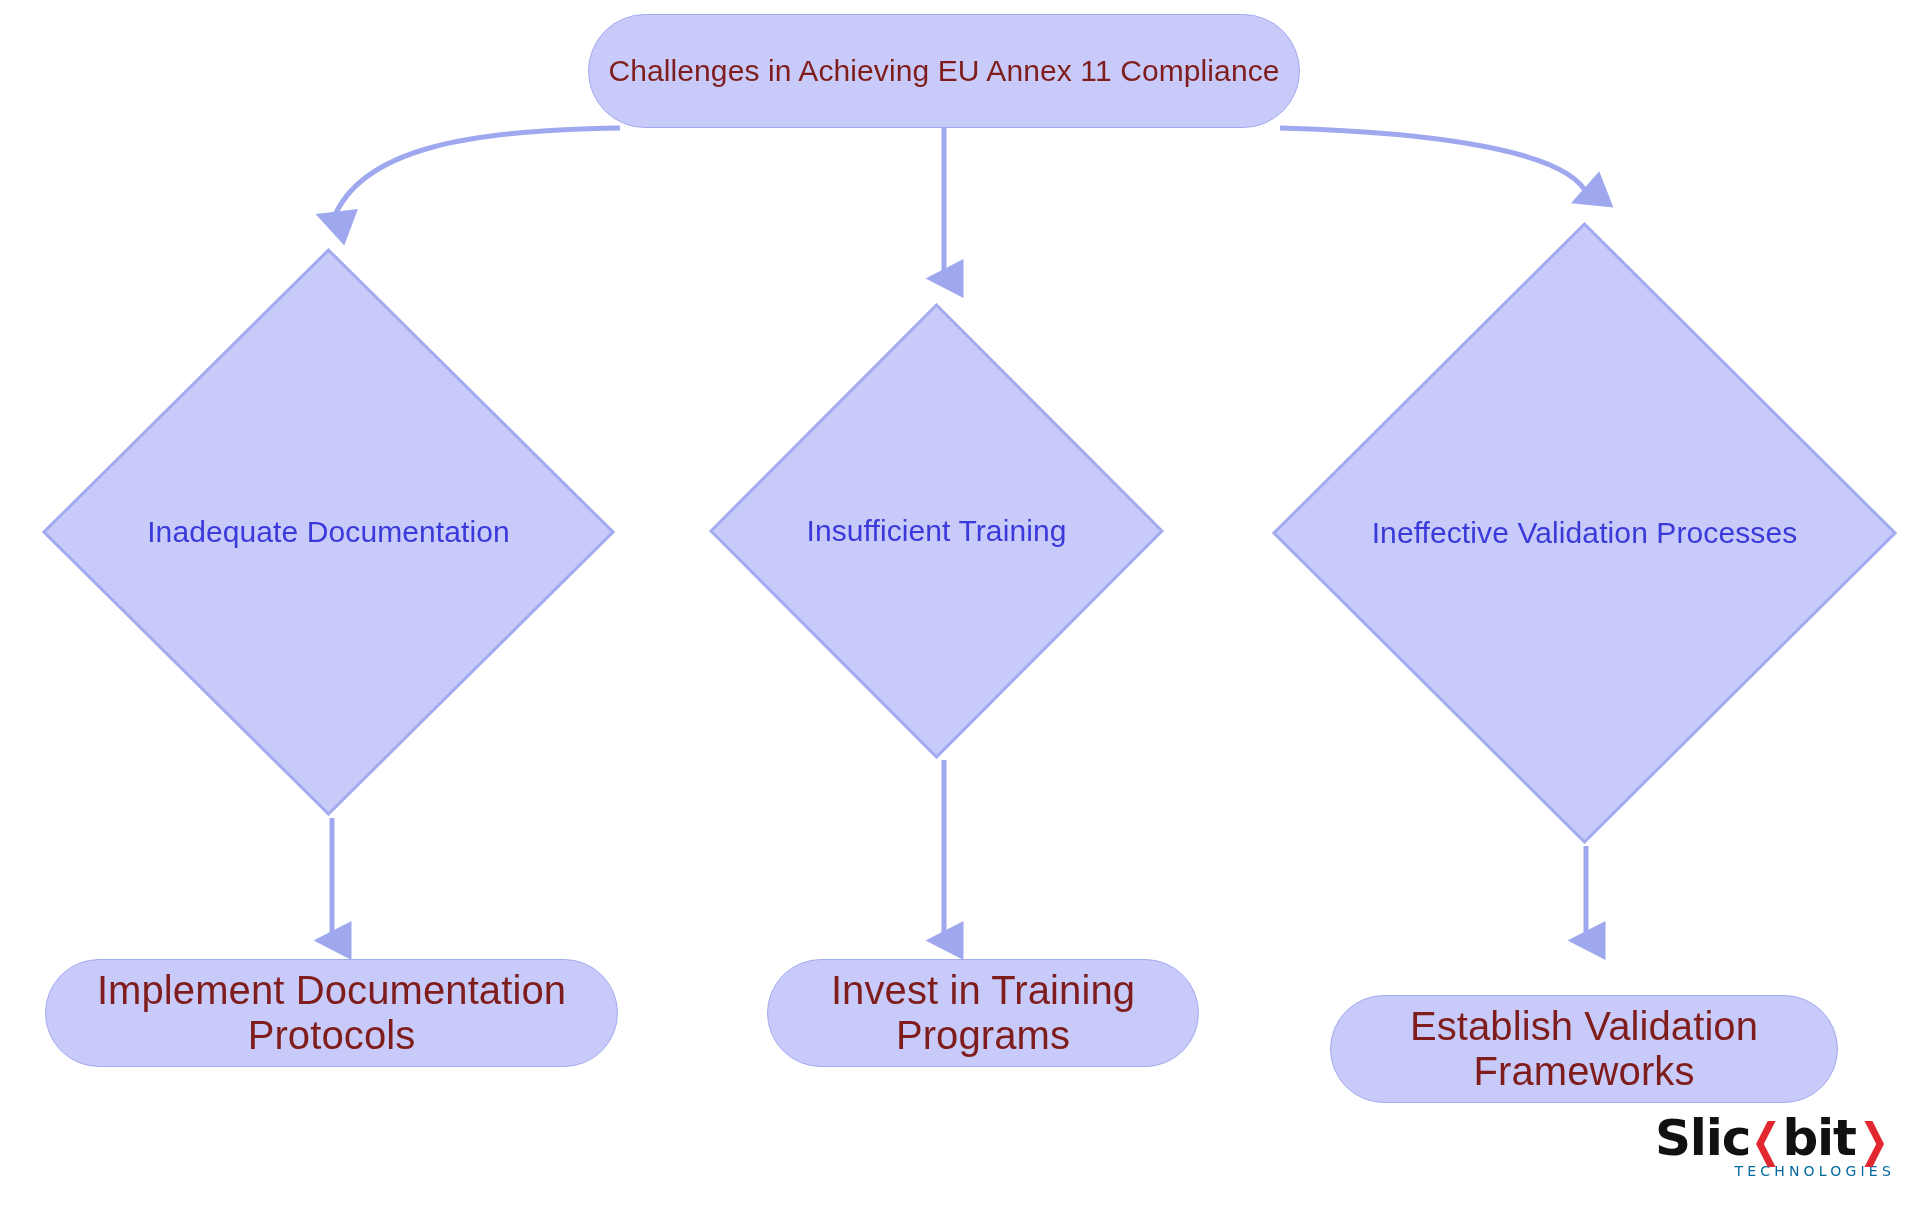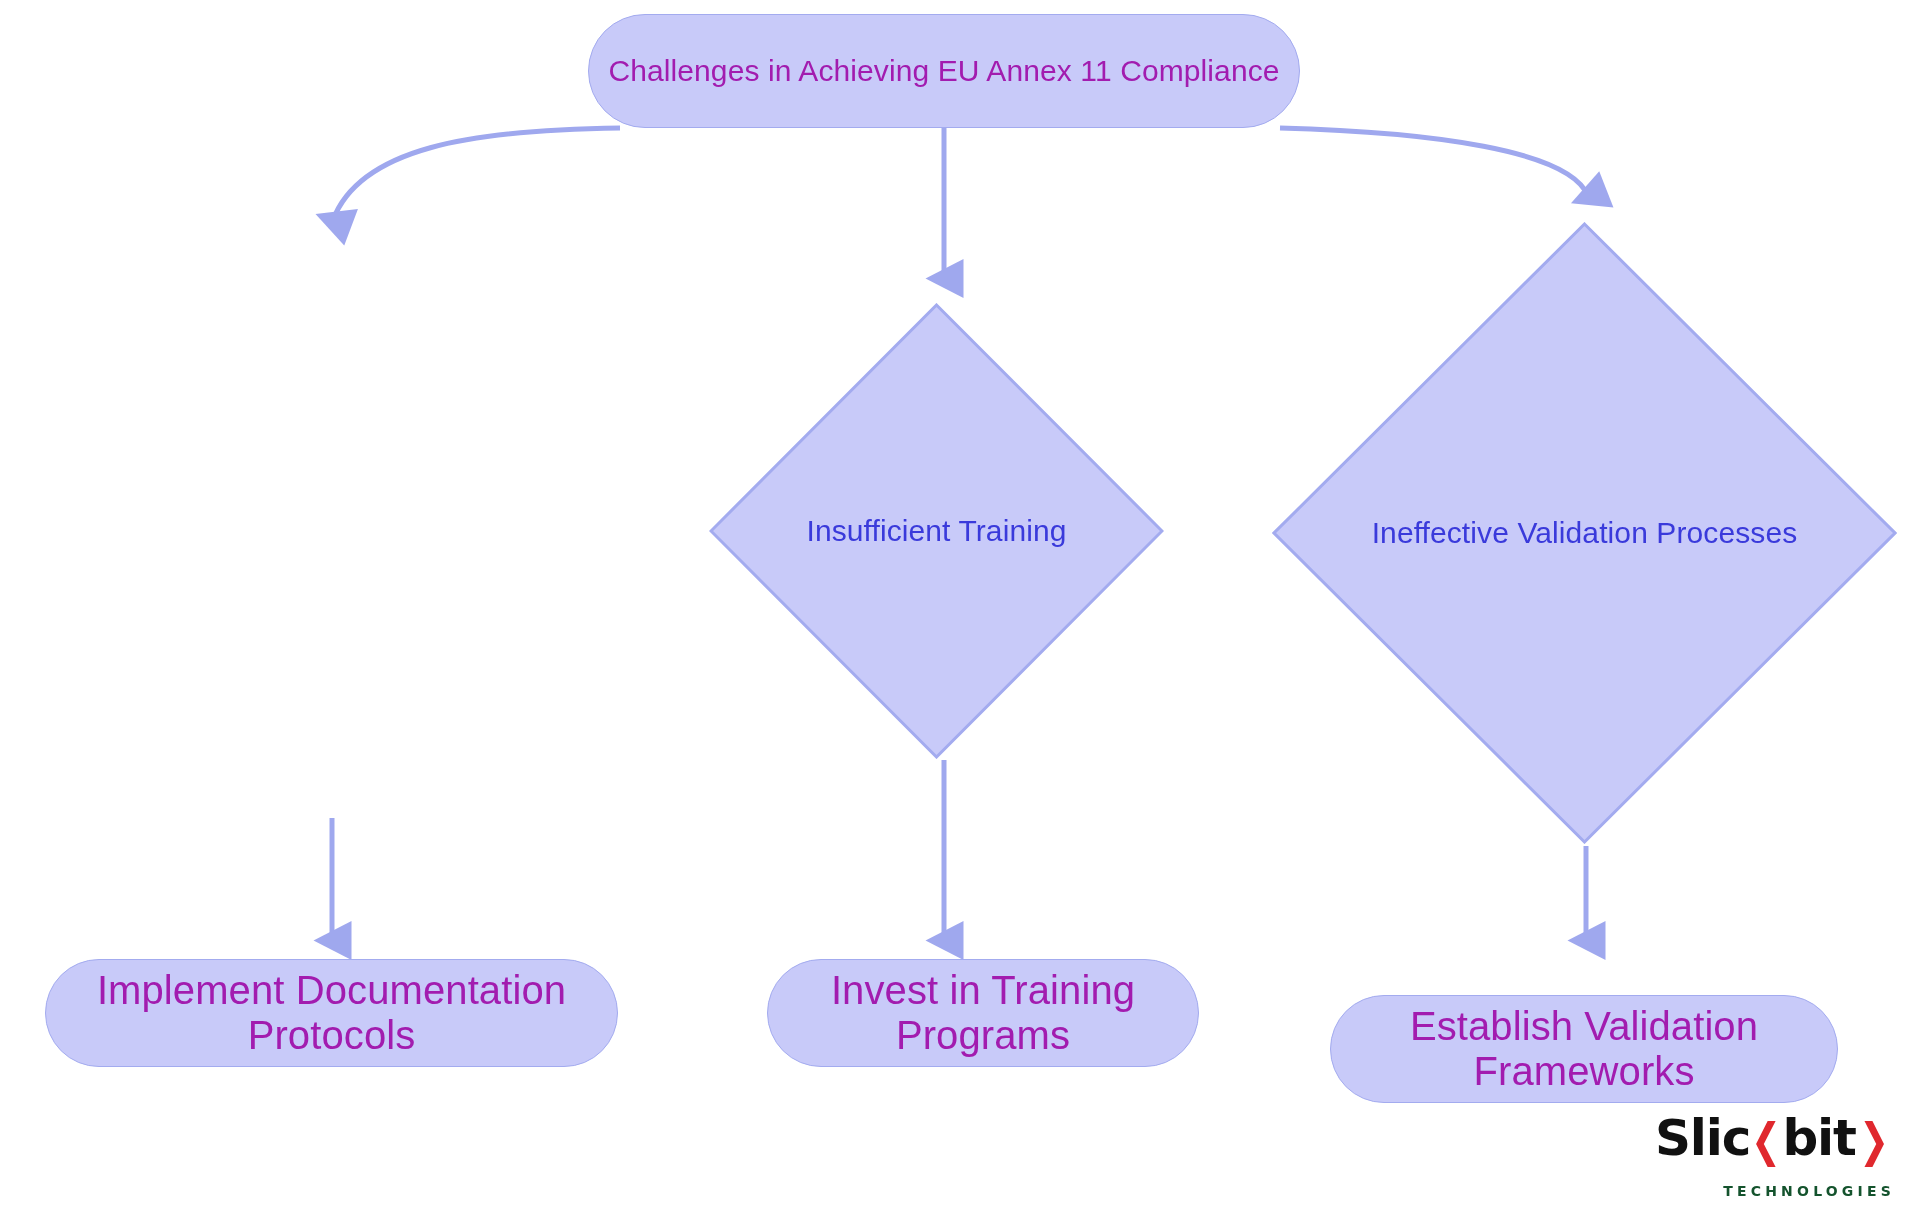--- a/index.html
+++ b/index.html
@@ -31,21 +31,21 @@
     align-items: center;
     justify-content: center;
     box-sizing: border-box;
   }
 
   
   .stadium {
     background: #c8caf9;
     border: 1.6px solid #a3abef;
     border-radius: 999px;
-    color: #a21caf;
+    color: #7f1d1d;
     text-align: center;
   }
   .root-node {
     left: 588px;
     top: 14px;
     width: 712px;
     height: 114px;
     font-size: 30px;
     letter-spacing: 0.1px;
   }
@@ -119,25 +119,25 @@
   }
   .logo-chevron-right {
     color: #e0282e;
     font-size: 46px;
     font-weight: bold;
     line-height: 1;
     margin-left: -1px;
     transform: scaleX(0.78);
   }
   .logo-sub {
-    margin-top: 20px;
+    margin-top: 0;
     text-align: right;
-    color: #14532d;
+    color: #0369a1;
     font-size: 14px;
-    font-weight: bold;
+    font-weight: normal;
     letter-spacing: 4.2px;
     font-family: "DejaVu Sans", sans-serif;
   }
 </style>
 </head>
 <body>
 
 <div id="canvas">
 
   <svg id="edges" viewBox="0 0 1920 1215" xmlns="http://www.w3.org/2000/svg">
@@ -157,20 +157,26 @@
 
     <path d="M 944,760 L 944,940" fill="none" stroke="#9FA8EE" stroke-width="5" marker-end="url(#arrowhead)"></path>
 
     <path d="M 1586,846 L 1586,940" fill="none" stroke="#9FA8EE" stroke-width="5" marker-end="url(#arrowhead)"></path>
   </svg>
 
   <div class="node stadium root-node">
     <span>Challenges in Achieving EU Annex 11 Compliance</span>
   </div>
 
+  <div class="diamond-wrap dia-1">
+    <svg class="diamond-shape" viewBox="0 0 573 568" preserveAspectRatio="none" xmlns="http://www.w3.org/2000/svg">
+      <polygon points="286.5,2 571,284 286.5,566 2,284" fill="#C8CAF9" stroke="#A3ABEF" stroke-width="3"></polygon>
+    </svg>
+    <div class="diamond-label">Inadequate Documentation</div>
+  </div>
 
   <div class="diamond-wrap dia-2">
     <svg class="diamond-shape" viewBox="0 0 455 456" preserveAspectRatio="none" xmlns="http://www.w3.org/2000/svg">
       <polygon points="227.5,2 453,228 227.5,454 2,228" fill="#C8CAF9" stroke="#A3ABEF" stroke-width="3"></polygon>
     </svg>
     <div class="diamond-label">Insufficient Training</div>
   </div>
 
   <div class="diamond-wrap dia-3">
     <svg class="diamond-shape" viewBox="0 0 625 622" preserveAspectRatio="none" xmlns="http://www.w3.org/2000/svg">

